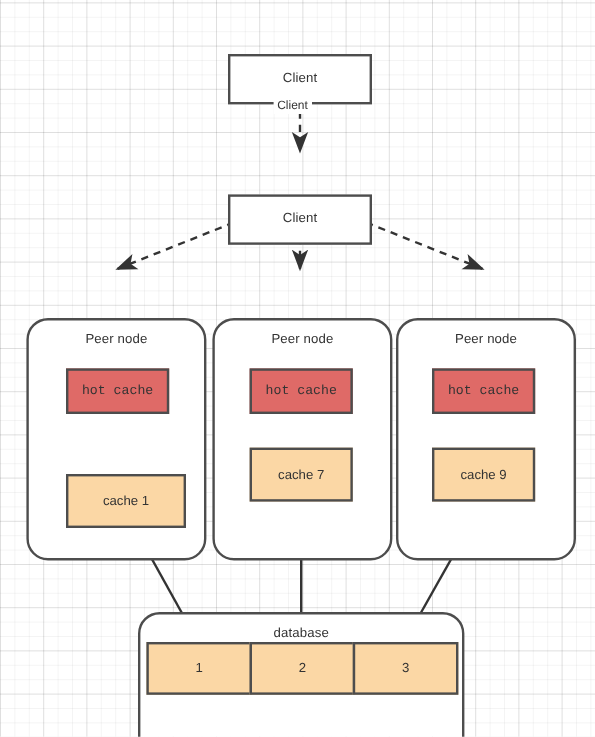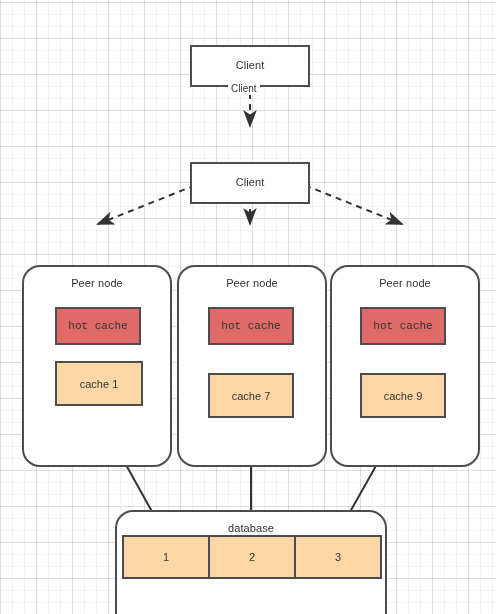--- a/index.html
+++ b/index.html
@@ -152,21 +152,21 @@
   <div class="node sharp" style="left:190px; top:124px; width:120px; height:42px;">
     <div class="centered-text">Client</div>
   </div>
 
   <div class="node round" style="left:22px; top:227px; width:150px; height:202px;">
     <div class="title-text">Peer node</div>
   </div>
   <div class="cache-box hot" style="left:55px; top:307px; width:86px; height:38px;">
     <div class="centered-text">hot cache</div>
   </div>
-  <div class="cache-box warm" style="left:55px; top:361px; width:88px; height:45px;">
+  <div class="cache-box warm" style="left:55px; top:395px; width:100px; height:45px;">
     <div class="centered-text">cache 1</div>
   </div>
 
   <div class="node round" style="left:177px; top:227px; width:150px; height:202px;">
     <div class="title-text">Peer node</div>
   </div>
   <div class="cache-box hot" style="left:208px; top:307px; width:86px; height:38px;">
     <div class="centered-text">hot cache</div>
   </div>
   <div class="cache-box warm" style="left:208px; top:373px; width:86px; height:45px;">

